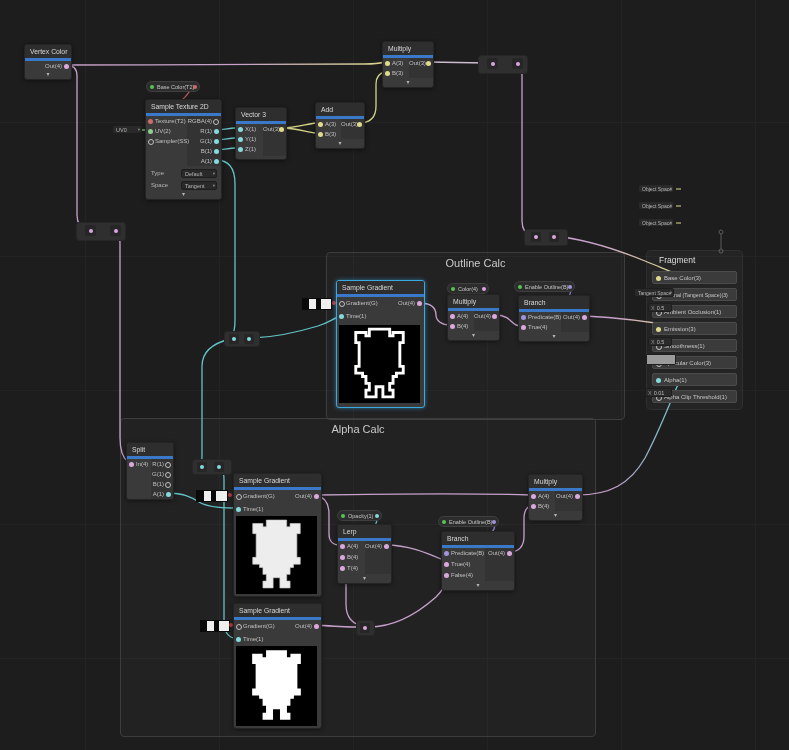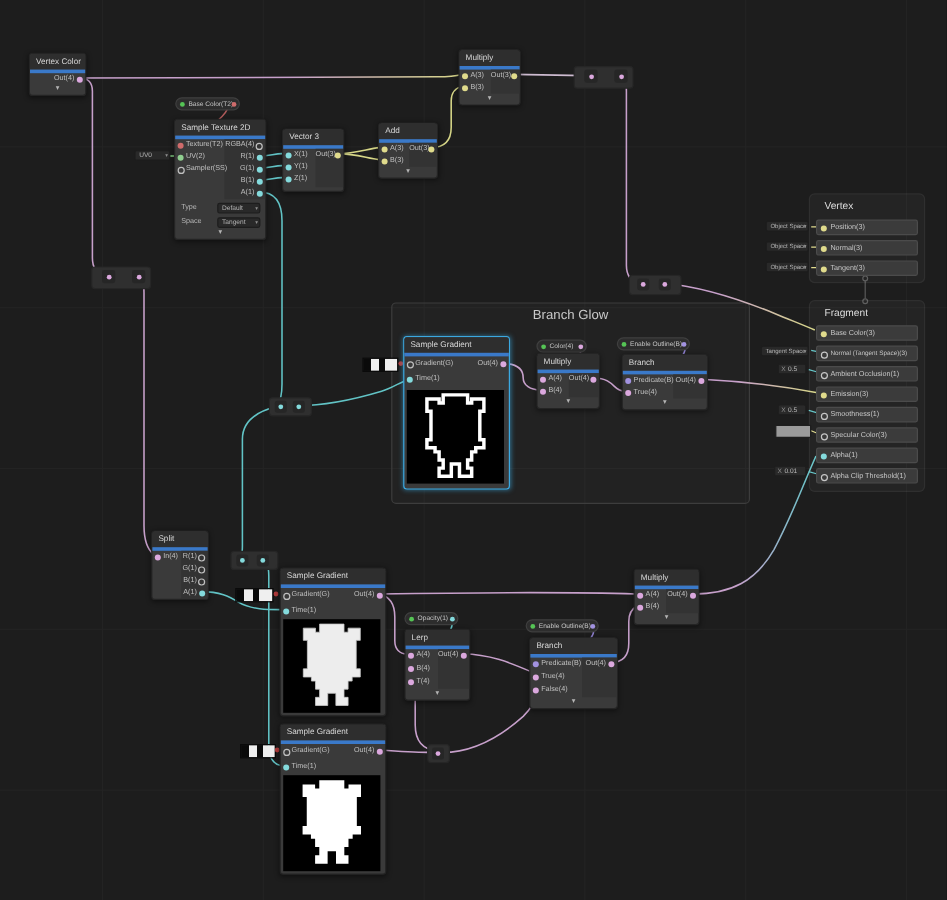--- a/index.html
+++ b/index.html
@@ -51,21 +51,24 @@
   svg.wires{position:absolute;left:0;top:0;z-index:1;pointer-events:none}
   .group{z-index:0}.node,.pill,.dd,.redir,.gswatch,.rdot,.xw,.swatch{z-index:2}
   .stack{z-index:1}
 </style>
 </head>
 <body>
 
 <div id="canvas">
 
   <div class="group" style="left:326px;top:252px;width:297px;height:166px">
-    <div class="gtitle">Branch Glow</div>
+    <div class="gtitle">Outline Calc</div>
+  </div>
+  <div class="group" style="left:120px;top:418px;width:474px;height:317px">
+    <div class="gtitle">Alpha Calc</div>
   </div>
 
   <svg class="wires" width="789" height="750">
     <defs>
       <path id="sprite" d="M7,0 L13,0 L13,2 L14,2 L14,1 L17,1 L17,4 L16,4 L16,11 L17,11 L17,13 L15,13 L15,14 L14,14 L14,16 L13,16 L13,18 L14,18 L14,20 L11,20 L11,17 L9,17 L9,20 L6,20 L6,18 L7,18 L7,16 L6,16 L6,14 L5,14 L5,13 L3,13 L3,11 L4,11 L4,4 L3,4 L3,1 L6,1 L6,2 L7,2 Z"></path>
       <linearGradient id="gvc" gradientUnits="userSpaceOnUse" x1="66" y1="0" x2="385" y2="0">
         <stop offset="0.55" stop-color="#c7a0cb"></stop>
           <stop offset="1" stop-color="#d6d687"></stop>
         </linearGradient>
       <linearGradient id="gbc" gradientUnits="userSpaceOnUse" x1="554" y1="0" x2="679" y2="0">
@@ -452,37 +455,31 @@
     <div style="position:absolute;left:0;top:16px;width:25px">
       <div class="prow"><span class="port l c-v4"></span><span class="lbl">A(4)</span></div>
       <div class="prow"><span class="port l c-v4"></span><span class="lbl">B(4)</span></div>
     </div>
     <div style="position:absolute;right:0;top:16px;width:27px">
       <div class="prow r"><span>Out(4)</span><span class="port rr c-v4"></span></div>
     </div>
     <div class="chev">▾</div>
   </div>
 
-  <div class="stack" style="left:674px;top:161px;width:95px;height:73px">
-    <div class="stitle" style="top:4px">Vertex</div>
-    <div class="srow" style="left:5px;top:21px"><span class="port c-v3"></span><span>Position(3)</span></div>
-    <div class="srow" style="left:5px;top:38px"><span class="port c-v3"></span><span>Normal(3)</span></div>
-    <div class="srow" style="left:5px;top:55px"><span class="port c-v3"></span><span>Tangent(3)</span></div>
-  </div>
   <div class="dd" style="left:638px;top:184px;width:36px;font-size:5px">
     <span>Object Space</span><span class="arr">▾</span>
   </div>
   <div class="dd" style="left:638px;top:201px;width:36px;font-size:5px">
     <span>Object Space</span><span class="arr">▾</span>
   </div>
   <div class="dd" style="left:638px;top:218px;width:36px;font-size:5px">
     <span>Object Space</span><span class="arr">▾</span>
   </div>
 
-  <div class="stack" style="left:674px;top:250px;width:95px;height:158px">
+  <div class="stack" style="left:646px;top:250px;width:95px;height:158px">
     <div class="stitle" style="top:4px">Fragment</div>
     <div class="srow" style="left:5px;top:20px"><span class="port c-v3"></span><span>Base Color(3)</span></div>
     <div class="srow" style="left:5px;top:37px;font-size:5.3px"><span class="port h c-f"></span><span>Normal (Tangent Space)(3)</span></div>
     <div class="srow" style="left:5px;top:54px"><span class="port h c-f"></span><span>Ambient Occlusion(1)</span></div>
     <div class="srow" style="left:5px;top:71px"><span class="port c-v3"></span><span>Emission(3)</span></div>
     <div class="srow" style="left:5px;top:88px"><span class="port h c-f"></span><span>Smoothness(1)</span></div>
     <div class="srow" style="left:5px;top:105px"><span class="port h c-v3"></span><span>Specular Color(3)</span></div>
     <div class="srow" style="left:5px;top:122px"><span class="port c-f"></span><span>Alpha(1)</span></div>
     <div class="srow" style="left:5px;top:139px"><span class="port h c-f"></span><span>Alpha Clip Threshold(1)</span></div>
   </div>

